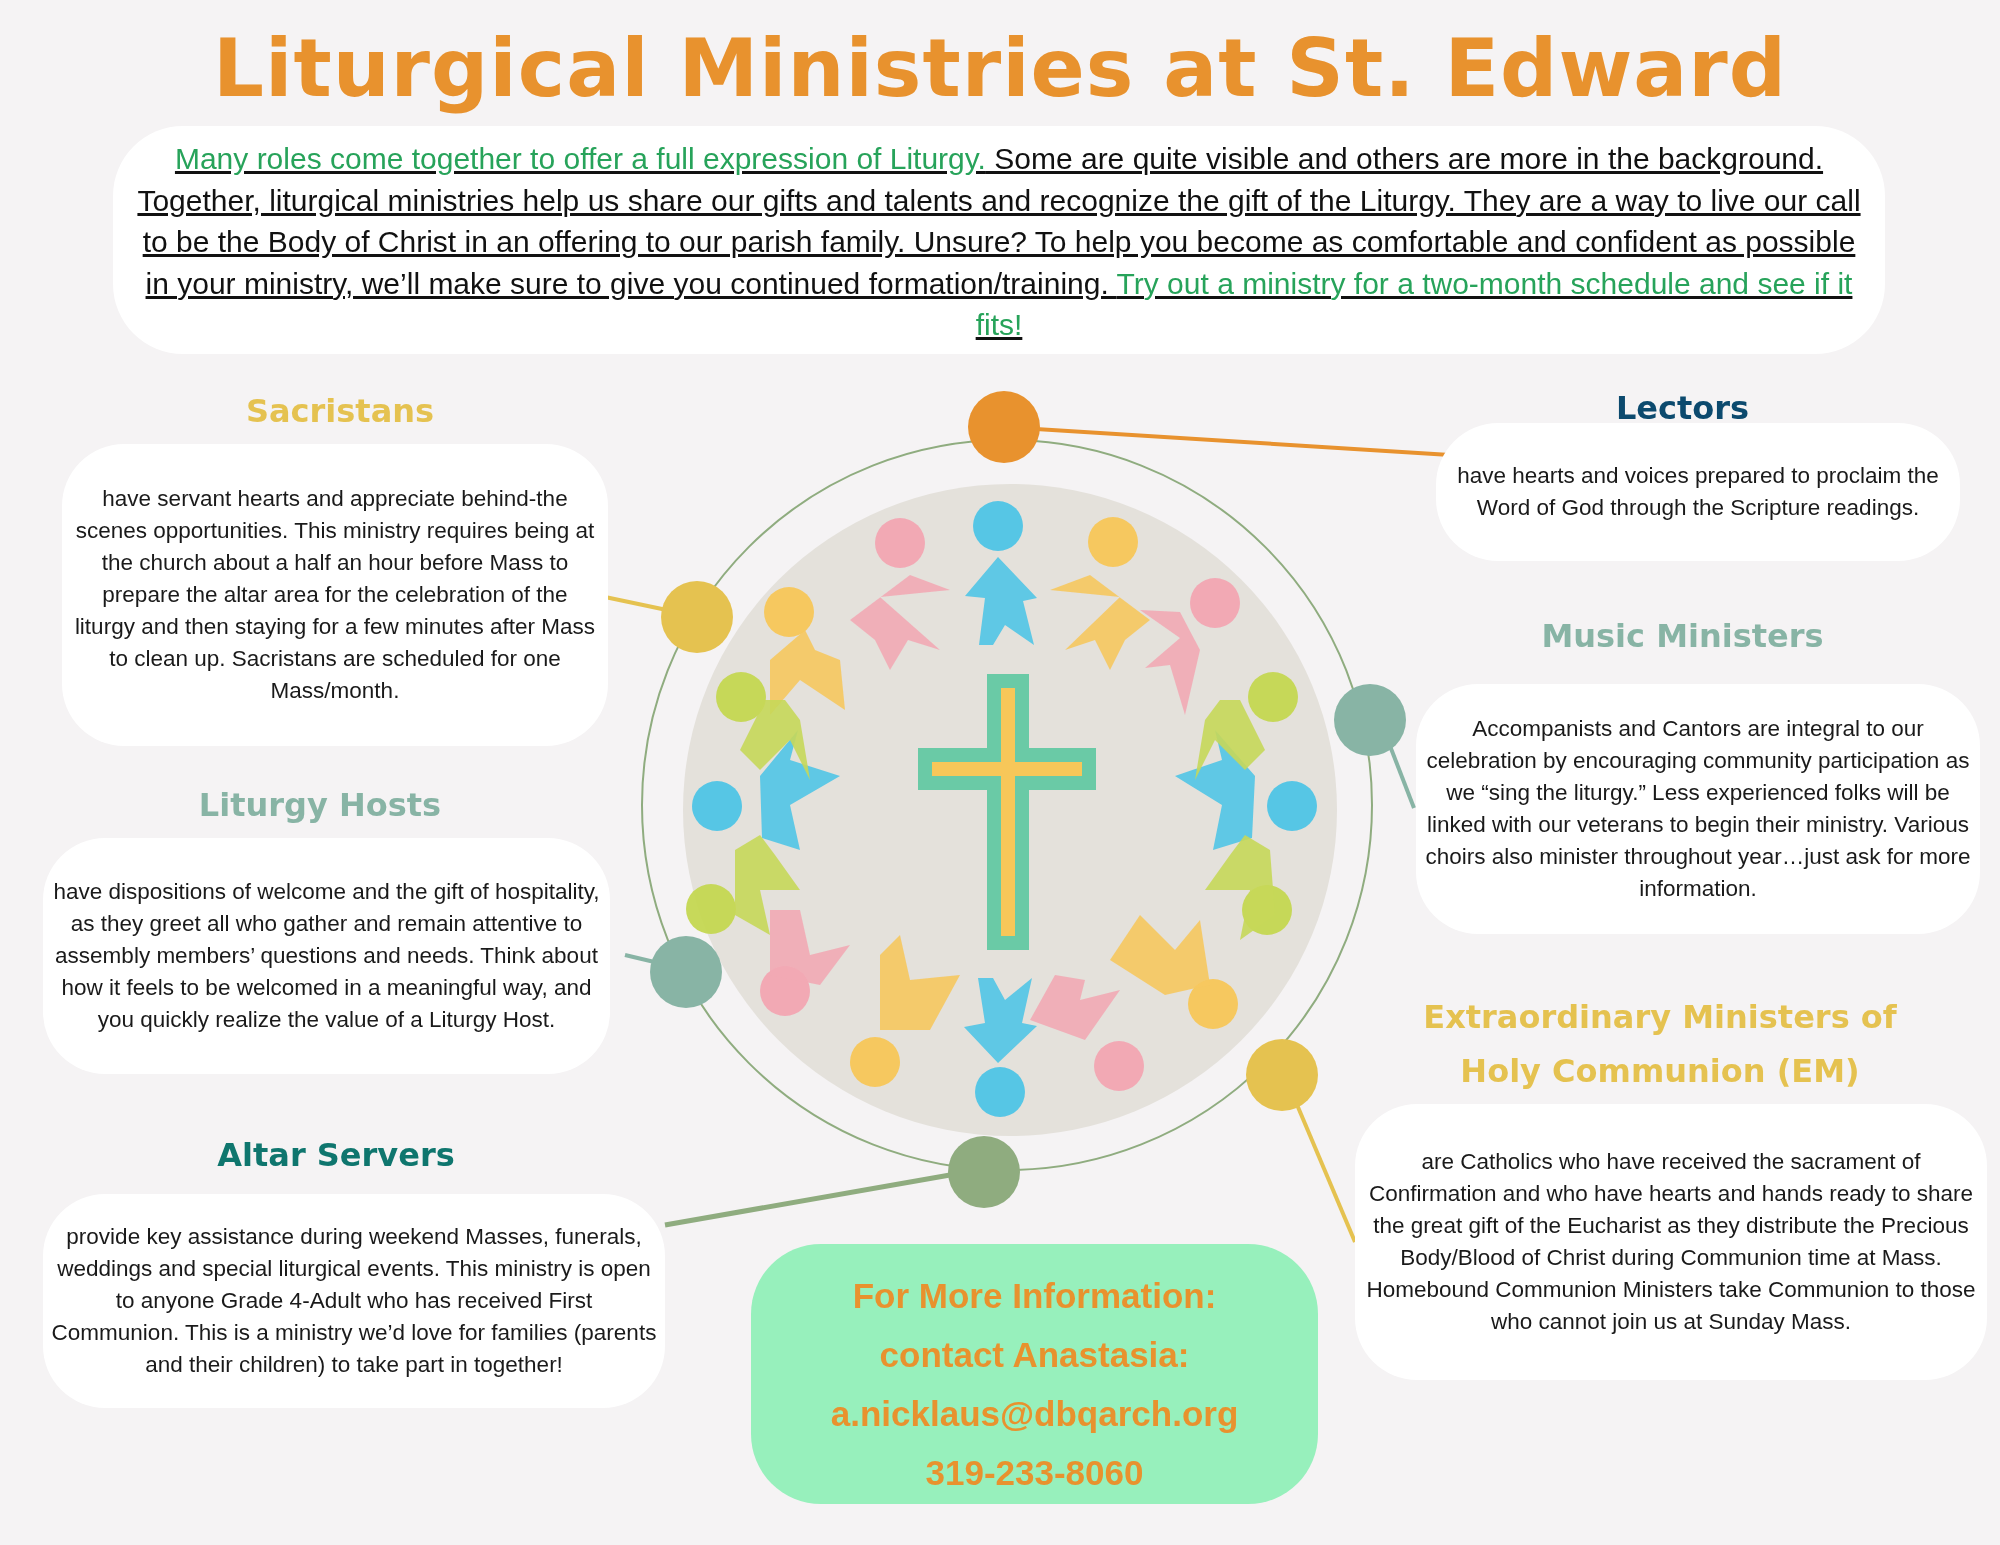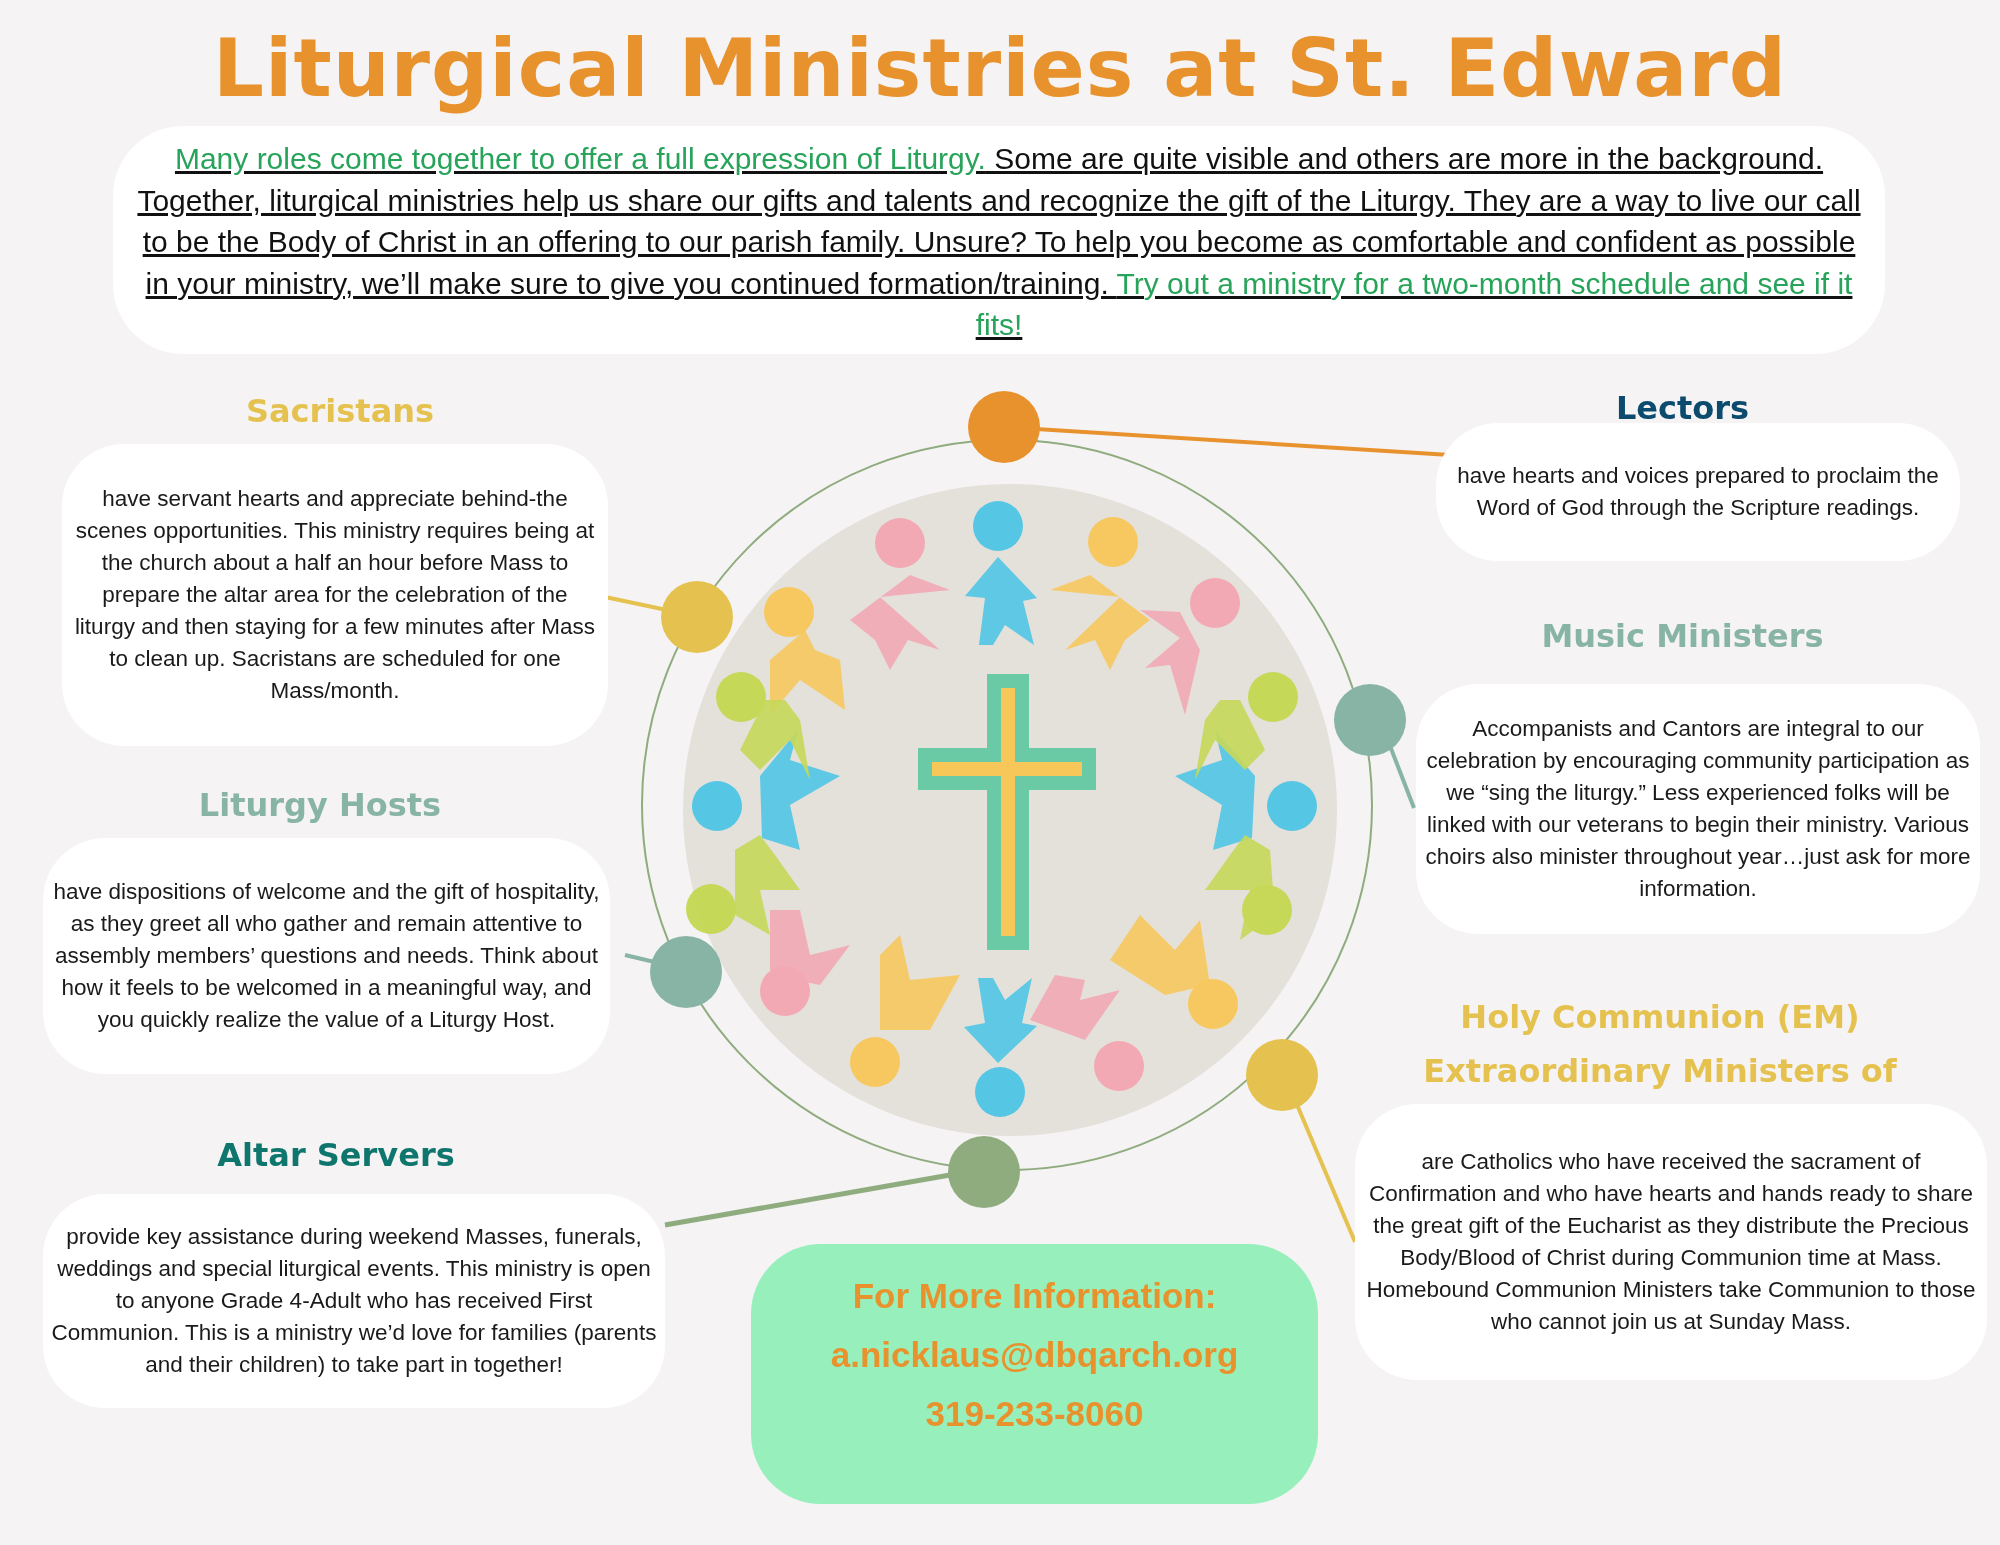--- a/index.html
+++ b/index.html
@@ -151,24 +151,25 @@
 <div class="box" style="left:1436px; top:423px; width:524px; height:138px; padding:0 20px;">
   <span>have hearts and voices prepared to proclaim the Word of God through the Scripture readings.</span>
 </div>
 
 <div class="heading" style="left:1480px; top:617px; width:405px; color:#88b4a5;">Music Ministers</div>
 <div class="box" style="left:1416px; top:684px; width:564px; height:250px;">
   <span>Accompanists and Cantors are integral to our celebration by encouraging community participation as we “sing the liturgy.” Less experienced folks will be linked with our veterans to begin their ministry. Various choirs also minister throughout year…just ask for more information.</span>
 </div>
 
 <div class="heading" style="left:1350px; top:990px; width:620px; line-height:54px; color:#e5c250;">
+  <div>Extraordinary Ministers of</div>
   <div>Holy Communion (EM)</div>
-  <div>Extraordinary Ministers of</div>
 </div>
 <div class="box" style="left:1355px; top:1104px; width:632px; height:276px;">
   <span>are Catholics who have received the sacrament of Confirmation and who have hearts and hands ready to share the great gift of the Eucharist as they distribute the Precious Body/Blood of Christ during Communion time at Mass. Homebound Communion Ministers take Communion to those who cannot join us at Sunday Mass.</span>
 </div>
 
 <div class="contact">
   <div>For More Information:</div>
+  <div>contact Anastasia:</div>
   <div>a.nicklaus@dbqarch.org</div>
   <div>319-233-8060</div>
 </div>
 
 </body></html>

